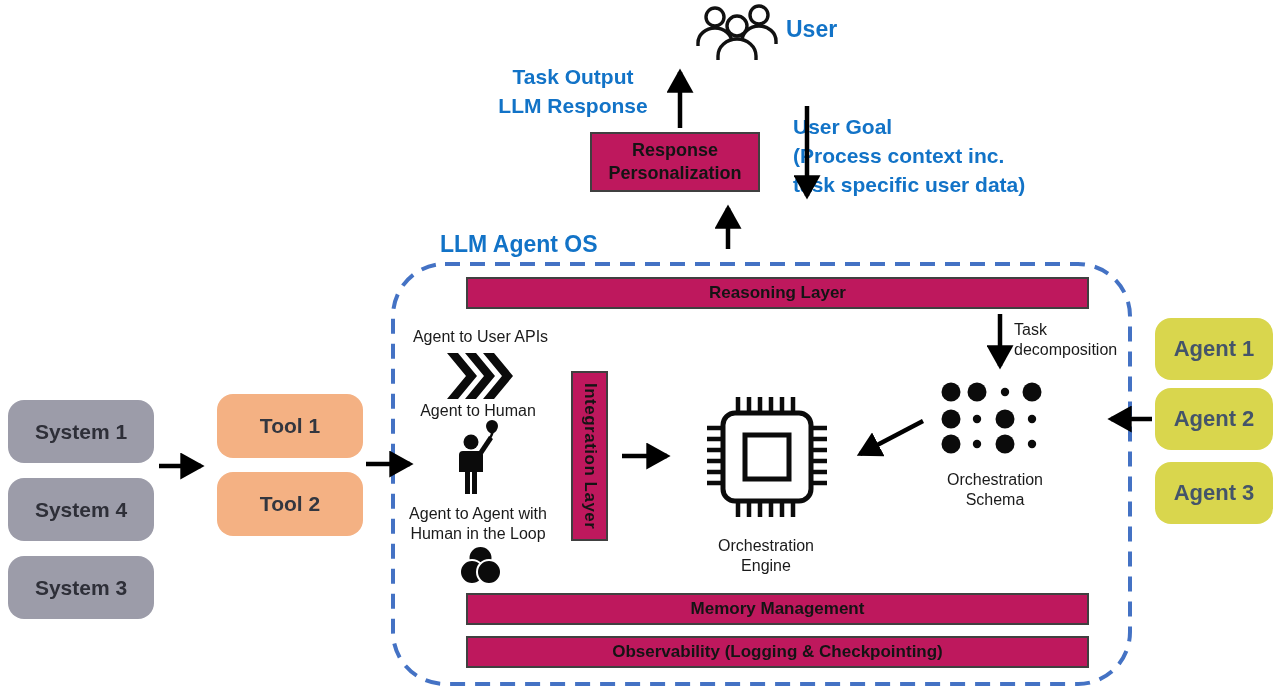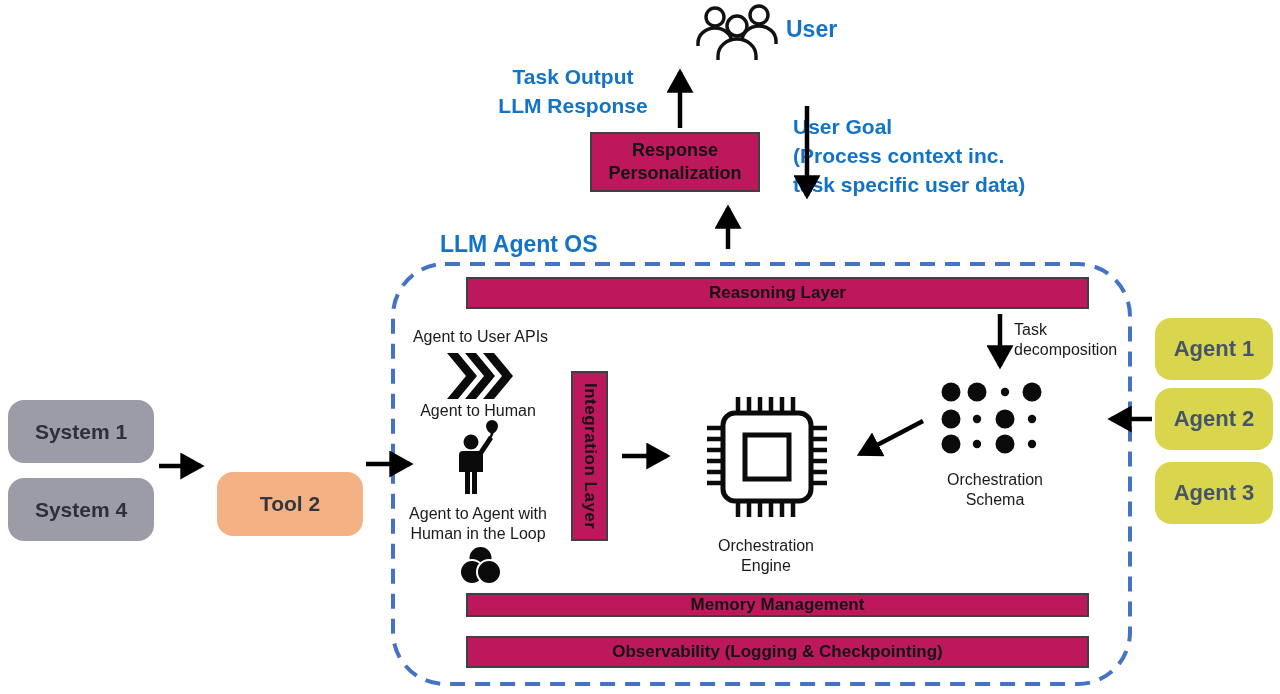--- a/index.html
+++ b/index.html
@@ -46,21 +46,21 @@
 (Process context inc.
 task specific user data)</div>
 
   <div class="bar pre" style="left:590px;top:132px;width:170px;height:60px;font-size:18px;line-height:23px;text-align:center;">Response
 Personalization</div>
 
   <div class="bar" style="left:466px;top:277px;width:623px;height:32px;">Reasoning Layer</div>
 
   <div class="bar vtext" style="left:571px;top:371px;width:37px;height:170px;">Integration Layer</div>
 
-  <div class="bar" style="left:466px;top:593px;width:623px;height:24px;">Memory Management</div>
+  <div class="bar" style="left:466px;top:593px;width:623px;height:32px;">Memory Management</div>
 
   <div class="bar" style="left:466px;top:636px;width:623px;height:32px;">Observability (Logging &amp; Checkpointing)</div>
 
   <div class="abs small-label" style="left:398px;top:327px;width:165px;">Agent to User APIs</div>
 
   <svg class="abs icon-svg" style="left:447px;top:353px;" width="66" height="46" viewBox="0 0 66 46">
     <g fill="#0b0b0b">
       <polygon points="0,0 11,0 30,23 11,46 0,46 19,23"></polygon>
       <polygon points="18,0 29,0 48,23 29,46 18,46 37,23"></polygon>
       <polygon points="36,0 47,0 66,23 47,46 36,46 55,23"></polygon>
@@ -126,21 +126,27 @@
 
   <div class="abs small-label pre" style="left:1014px;top:320px;width:120px;text-align:left;">Task
 decomposition</div>
 
   <div class="node system" style="top:356px;">
       <span>System 1</span>
     </div>
   <div class="node system" style="top:434px;">
       <span>System 4</span>
     </div>
+  <div class="node system" style="top:512px;">
+      <span>System 3</span>
+    </div>
 
+  <div class="node tool" style="top:394px;">
+      <span>Tool 1</span>
+    </div>
   <div class="node tool" style="top:472px;">
       <span>Tool 2</span>
     </div>
 
   <div class="node agent" style="top:318px;">
       <span>Agent 1</span>
     </div>
   <div class="node agent" style="top:388px;">
       <span>Agent 2</span>
     </div>

